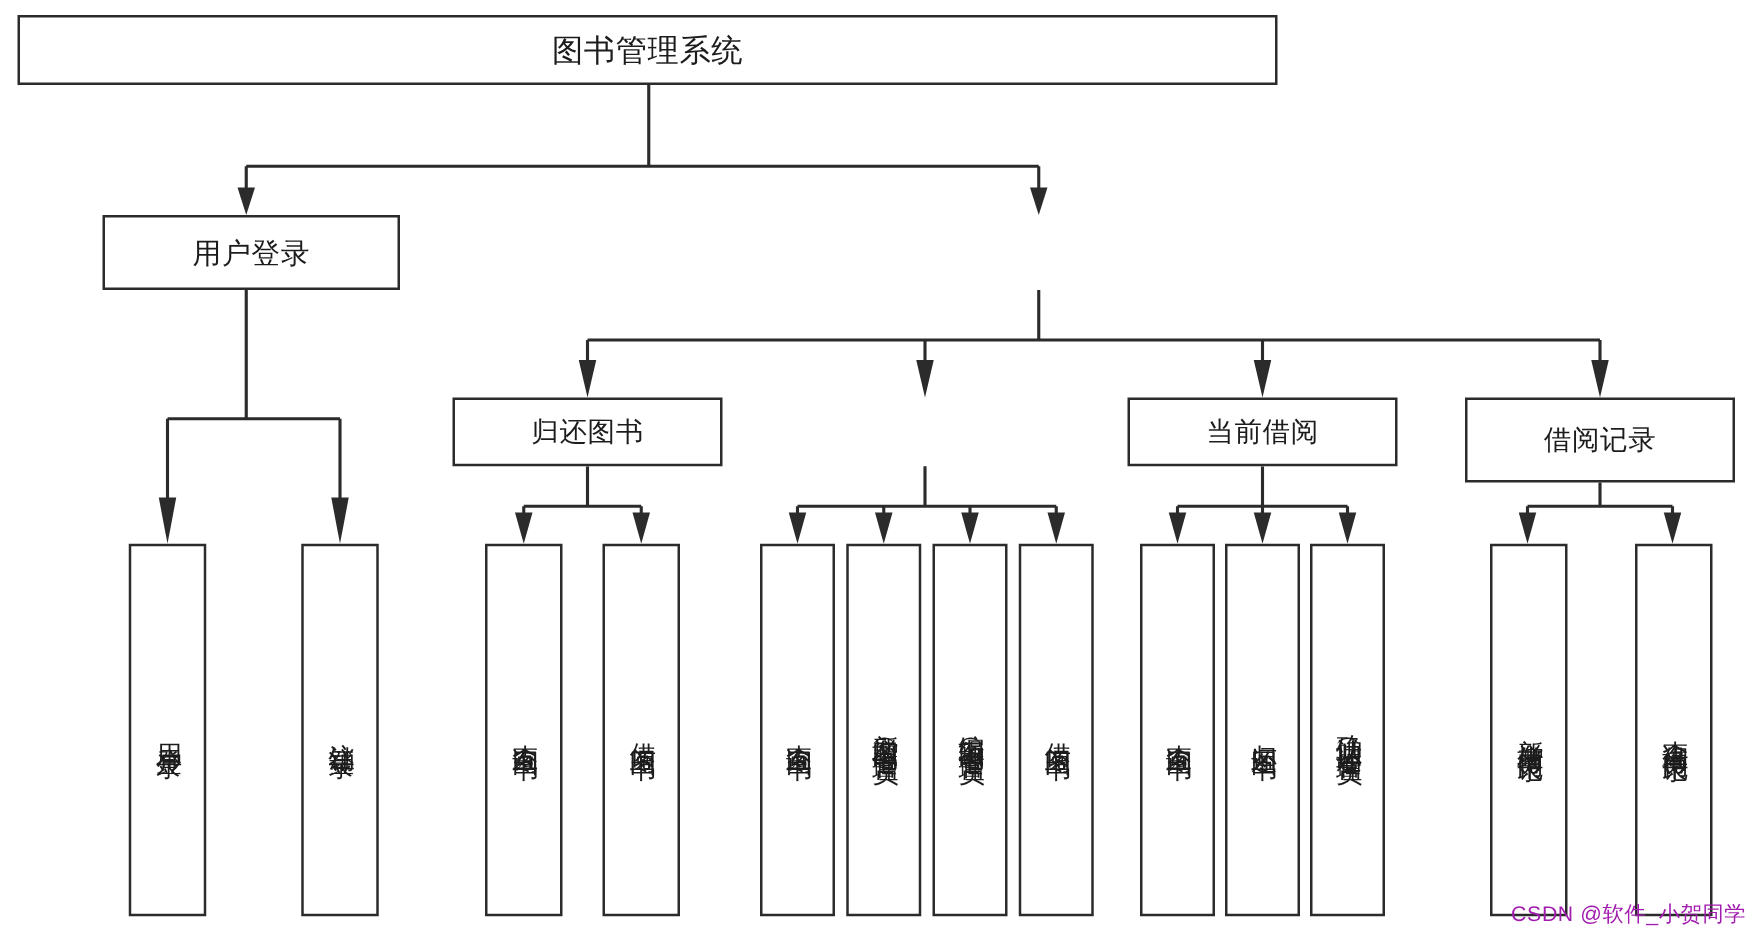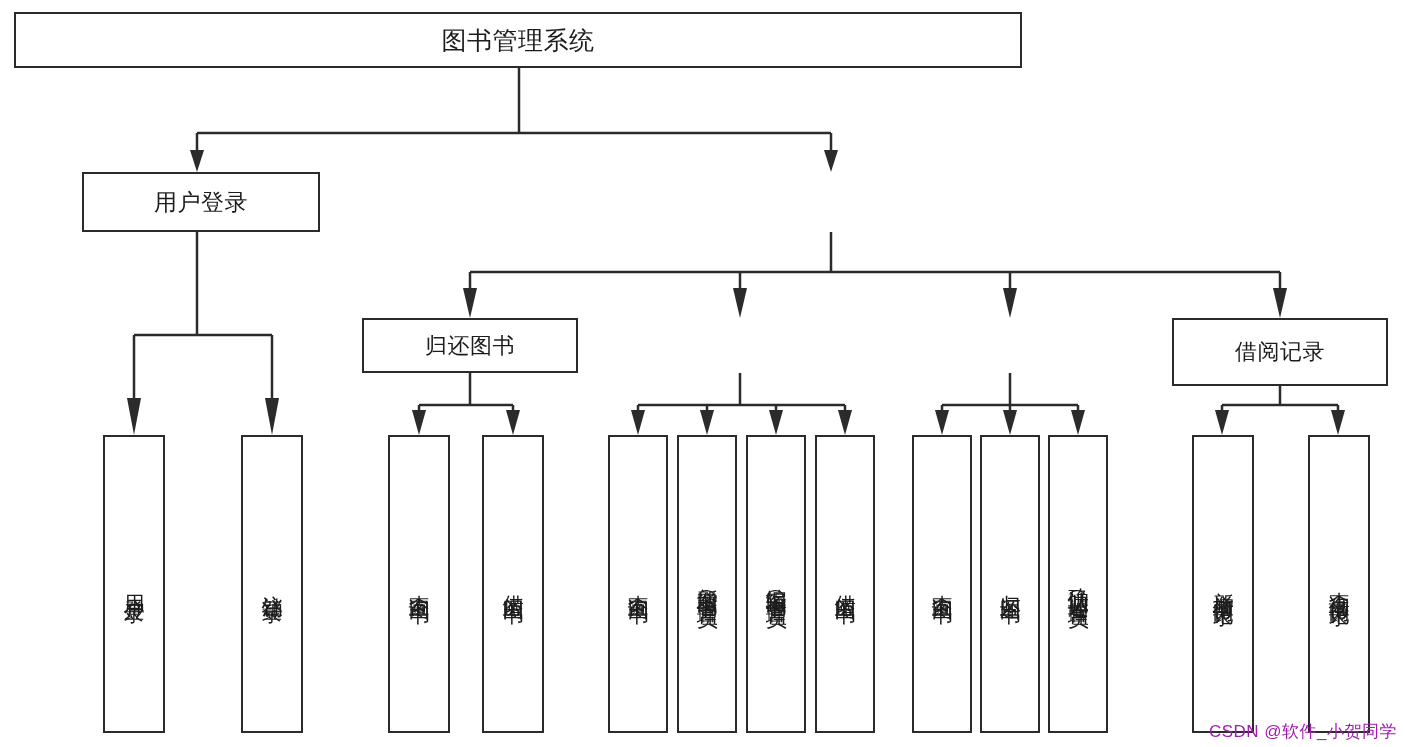--- a/index.html
+++ b/index.html
@@ -157,20 +157,23 @@
   <div class="node lvl2" style="left:82px; top:172px; width:238px; height:60px;">
     <span>用户登录</span>
   </div>
 
 
   <div class="node lvl3" style="left:362px; top:318px; width:216px; height:55px;">
     <span>归还图书</span>
   </div>
 
 
+  <div class="node lvl3" style="left:902px; top:318px; width:216px; height:55px;">
+    <span>当前借阅</span>
+  </div>
 
   <div class="node lvl3" style="left:1172px; top:318px; width:216px; height:68px;">
     <span>借阅记录</span>
   </div>
 
   <div class="node leaf" style="left:103px; top:435px; width:62px; height:298px;">
     <span class="vtext">用户登录</span>
   </div>
 
   <div class="node leaf" style="left:241px; top:435px; width:62px; height:298px;">

